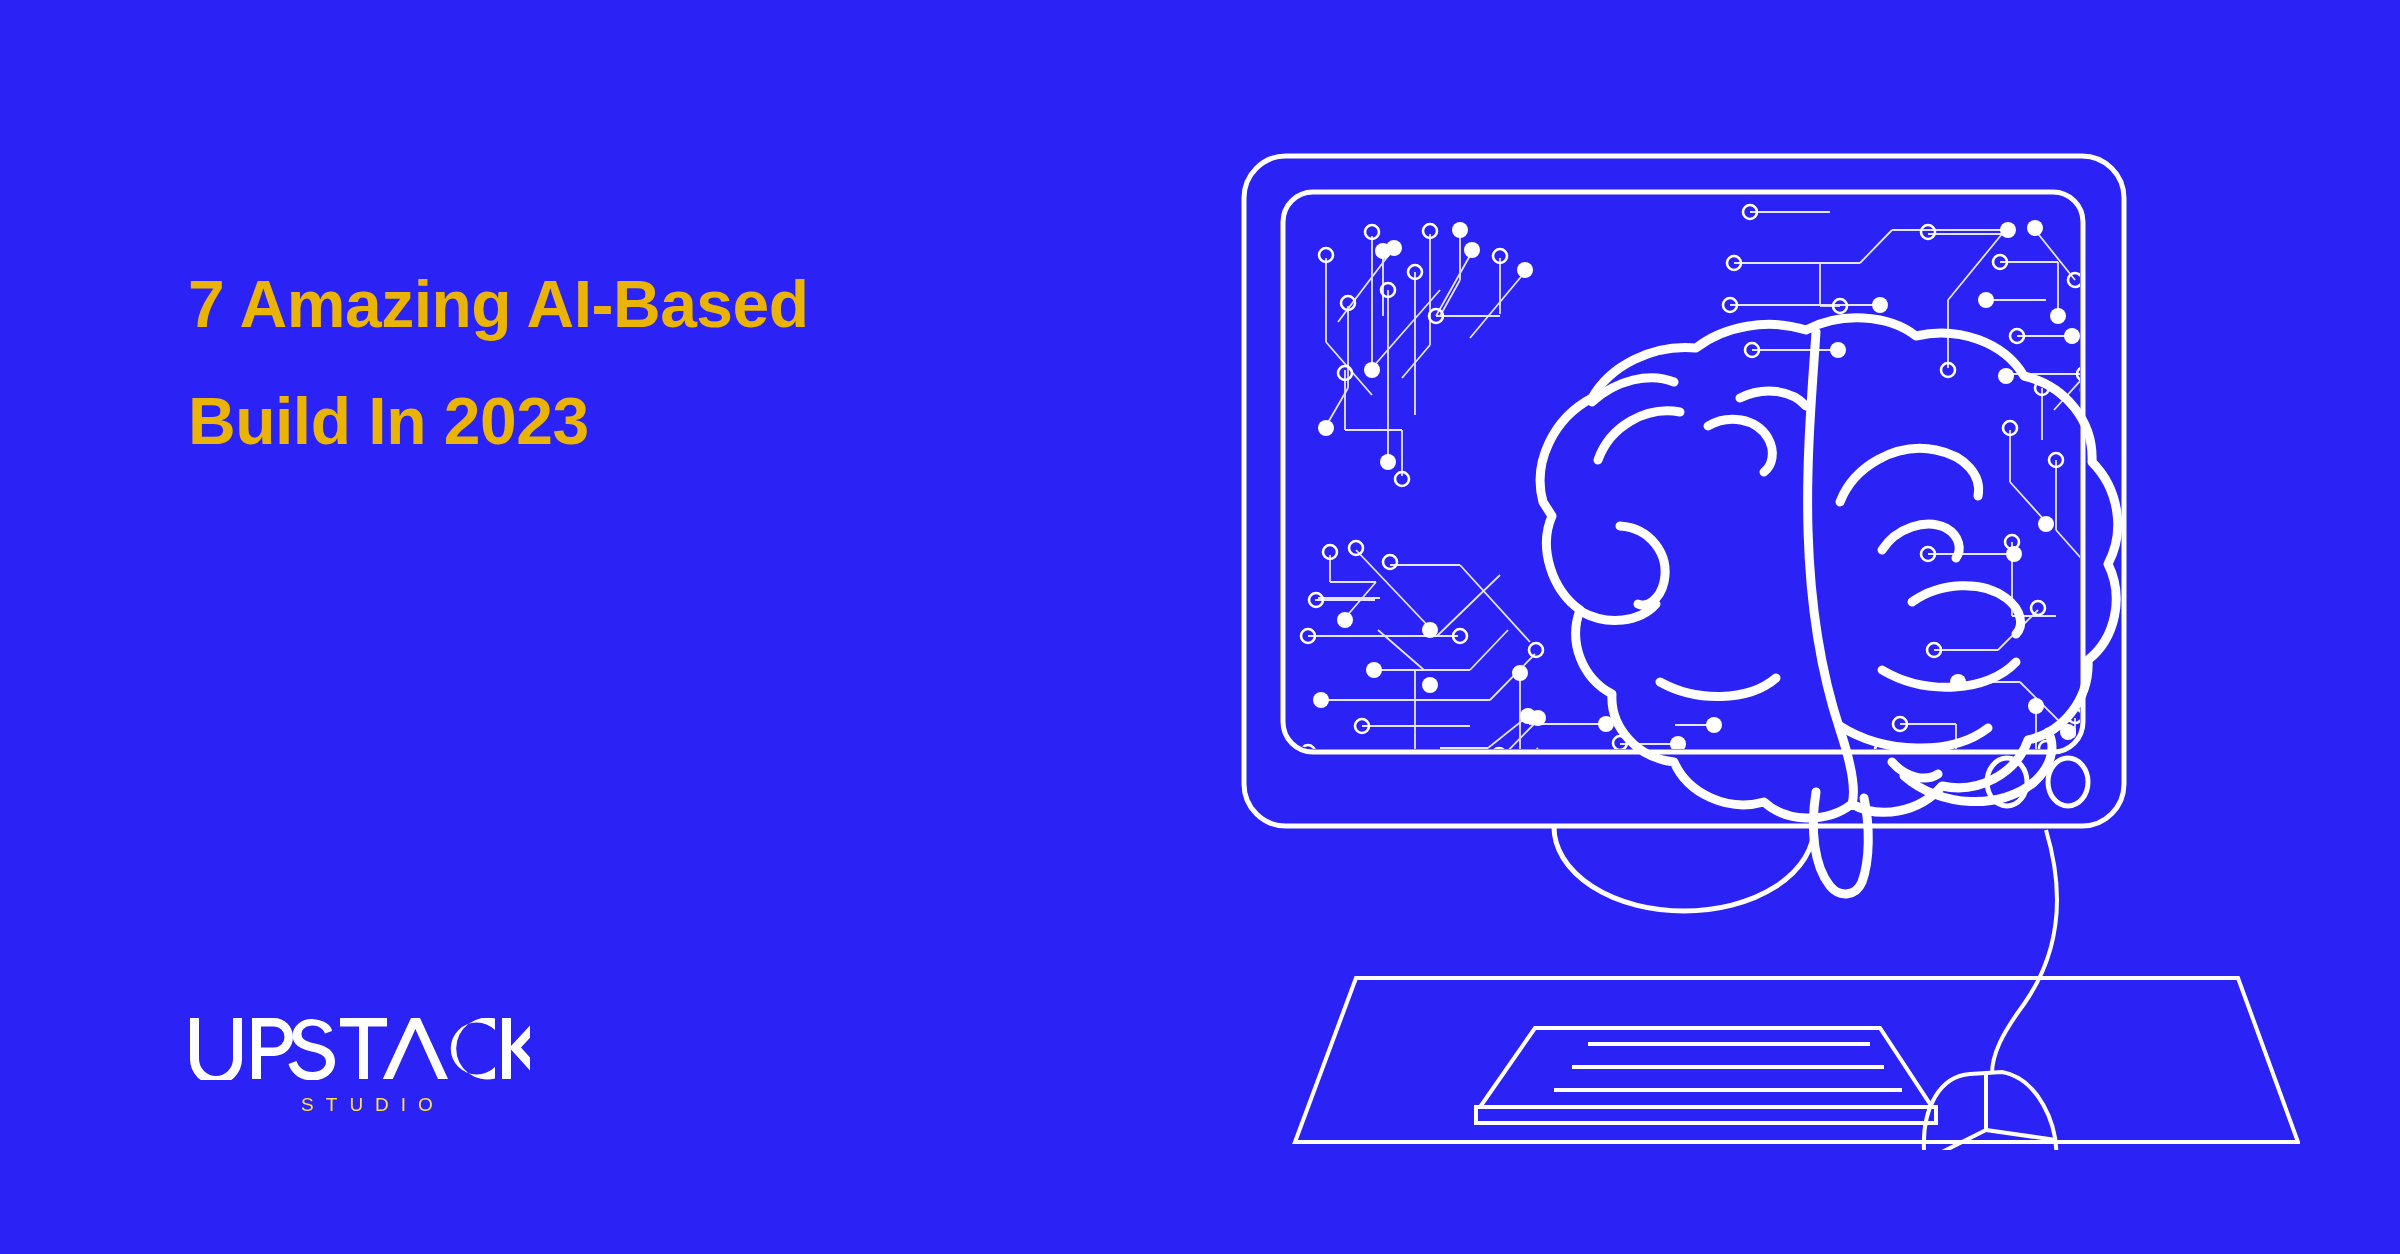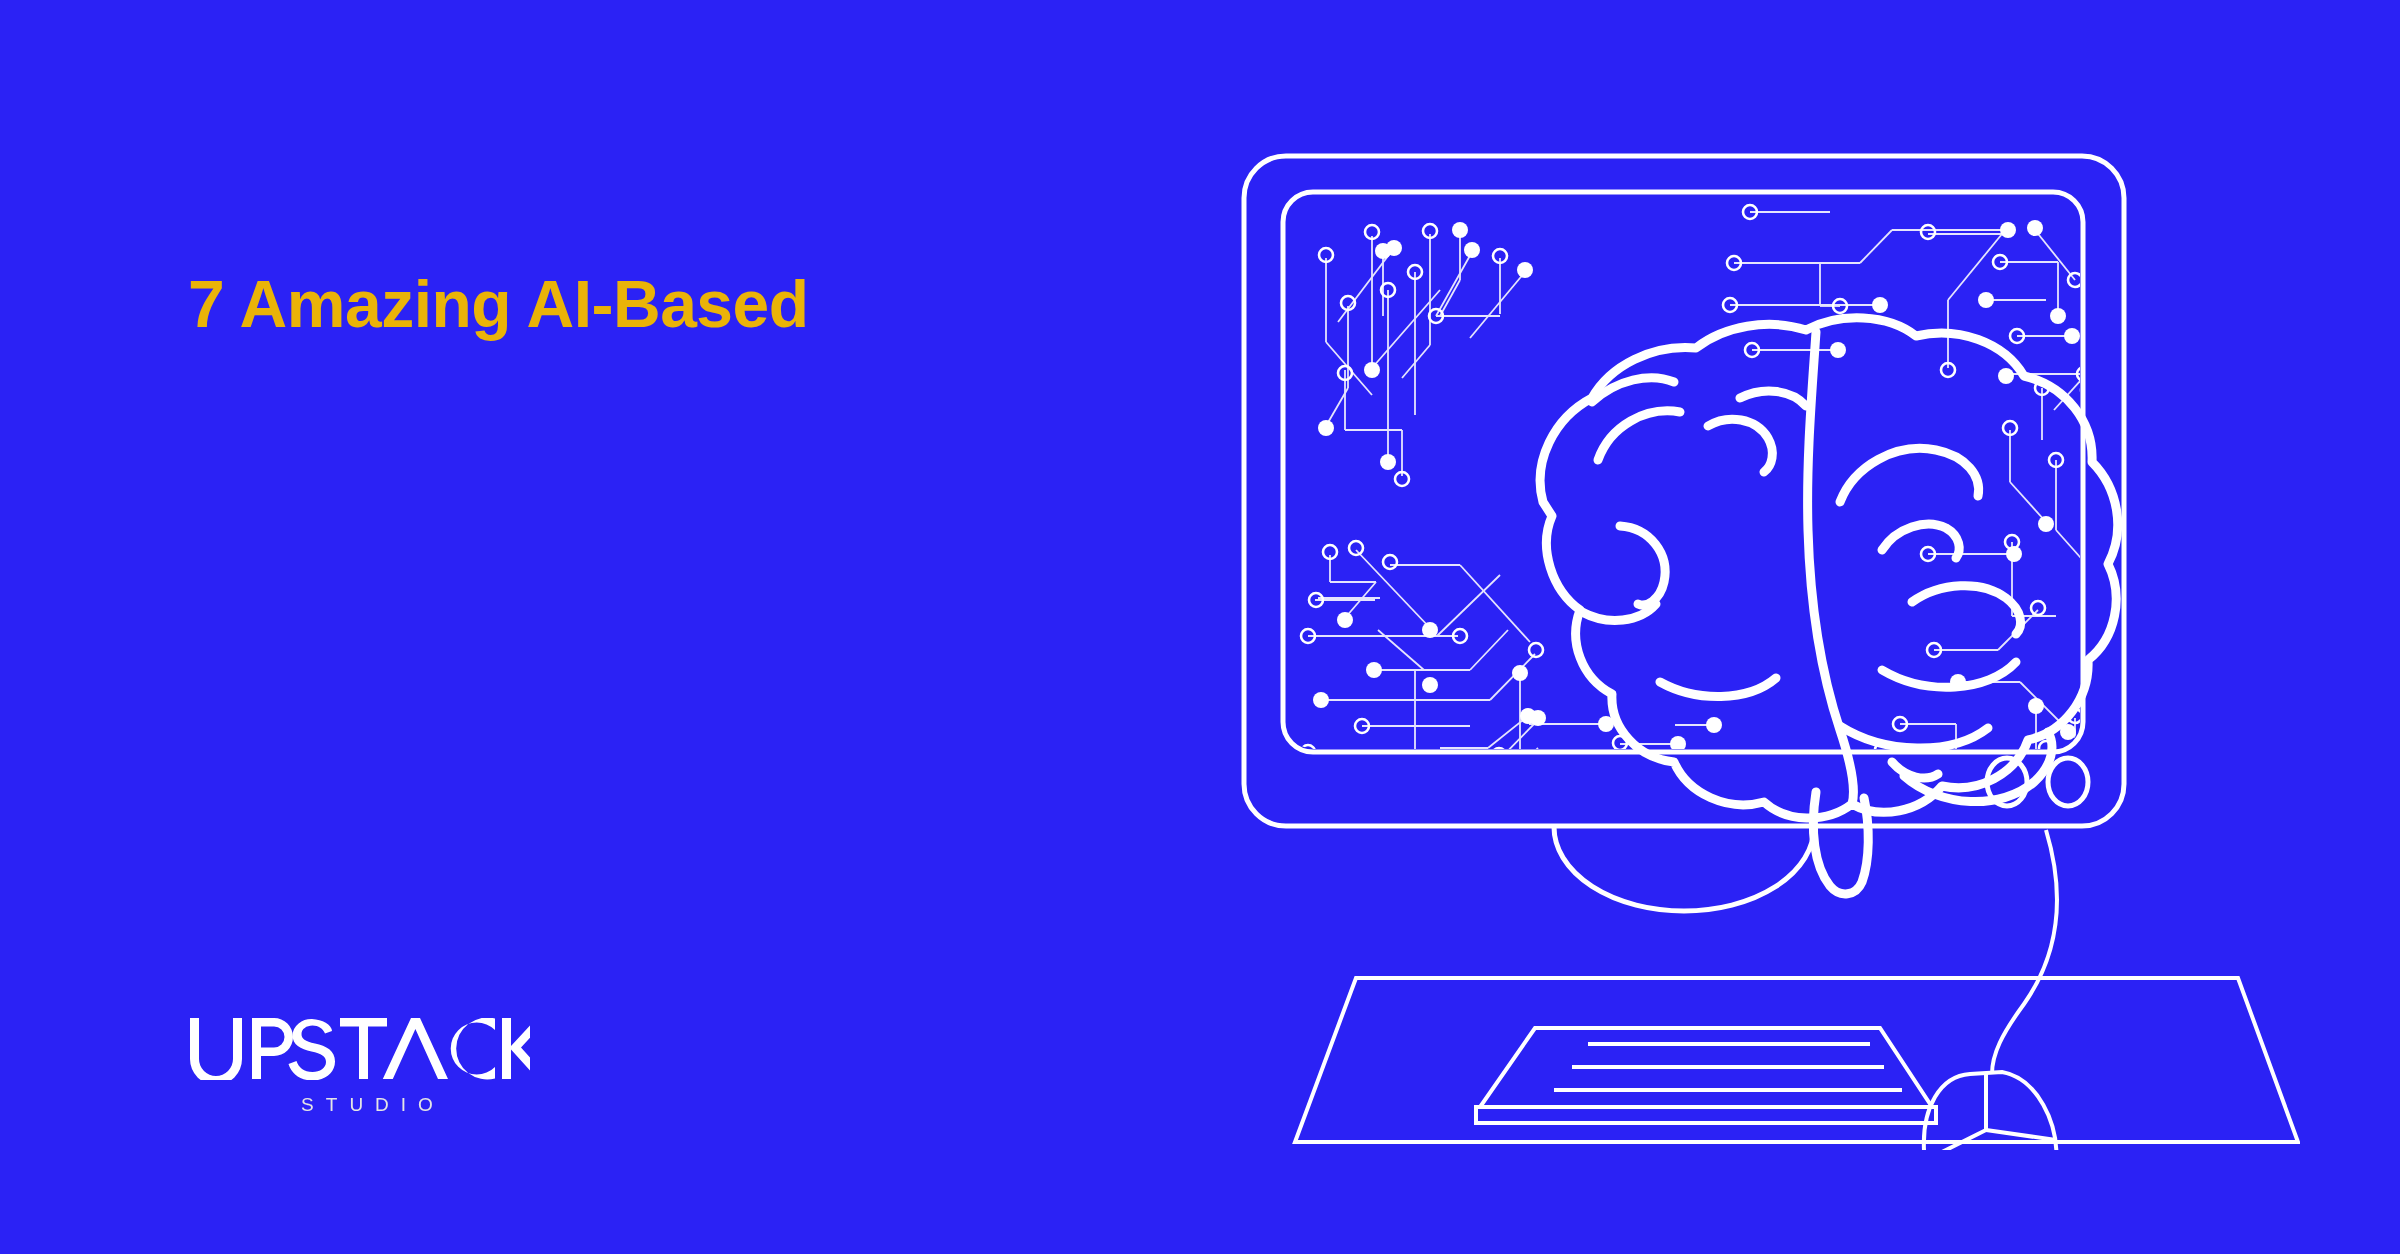--- a/index.html
+++ b/index.html
@@ -40,21 +40,21 @@
     left: 190px;
     top: 1018px;
     width: 360px;
   }
   #logo-wordmark {
     display: block;
   }
   #logo-studio {
     display: block;
     margin-top: 14px;
-    color: #e5e5e5;
+    color: #fde047;
     font-family: "Liberation Sans", sans-serif;
     font-weight: 400;
     font-size: 19px;
     letter-spacing: 12px;
     text-align: center;
     padding-left: 6px;
   }
 
   
   #illustration {
@@ -70,20 +70,21 @@
     height: 100%;
   }
 </style>
 </head>
 <body>
 
 <div id="banner">
 
   <div id="headline">
     <div class="headline-line">7 Amazing AI-Based</div>
+    <div class="headline-line">Build In 2023</div>
   </div>
 
   <div id="logo">
     <svg id="logo-wordmark" viewBox="0 0 340 62" width="340" height="62" aria-label="UPSTACK">
       <g fill="#FFFFFF">
 
         <path d="M0,0 h9 v41 a17,17 0 0 0 34,0 V0 h9 v41 a26,26 0 0 1 -52,0 Z"></path>
 
         <path d="M62,0 h22 a19,19 0 0 1 0,38 h-13 v23 h-9 Z M71,8.5 v21 h13 a10.5,10.5 0 0 0 0,-21 Z"></path>
 

